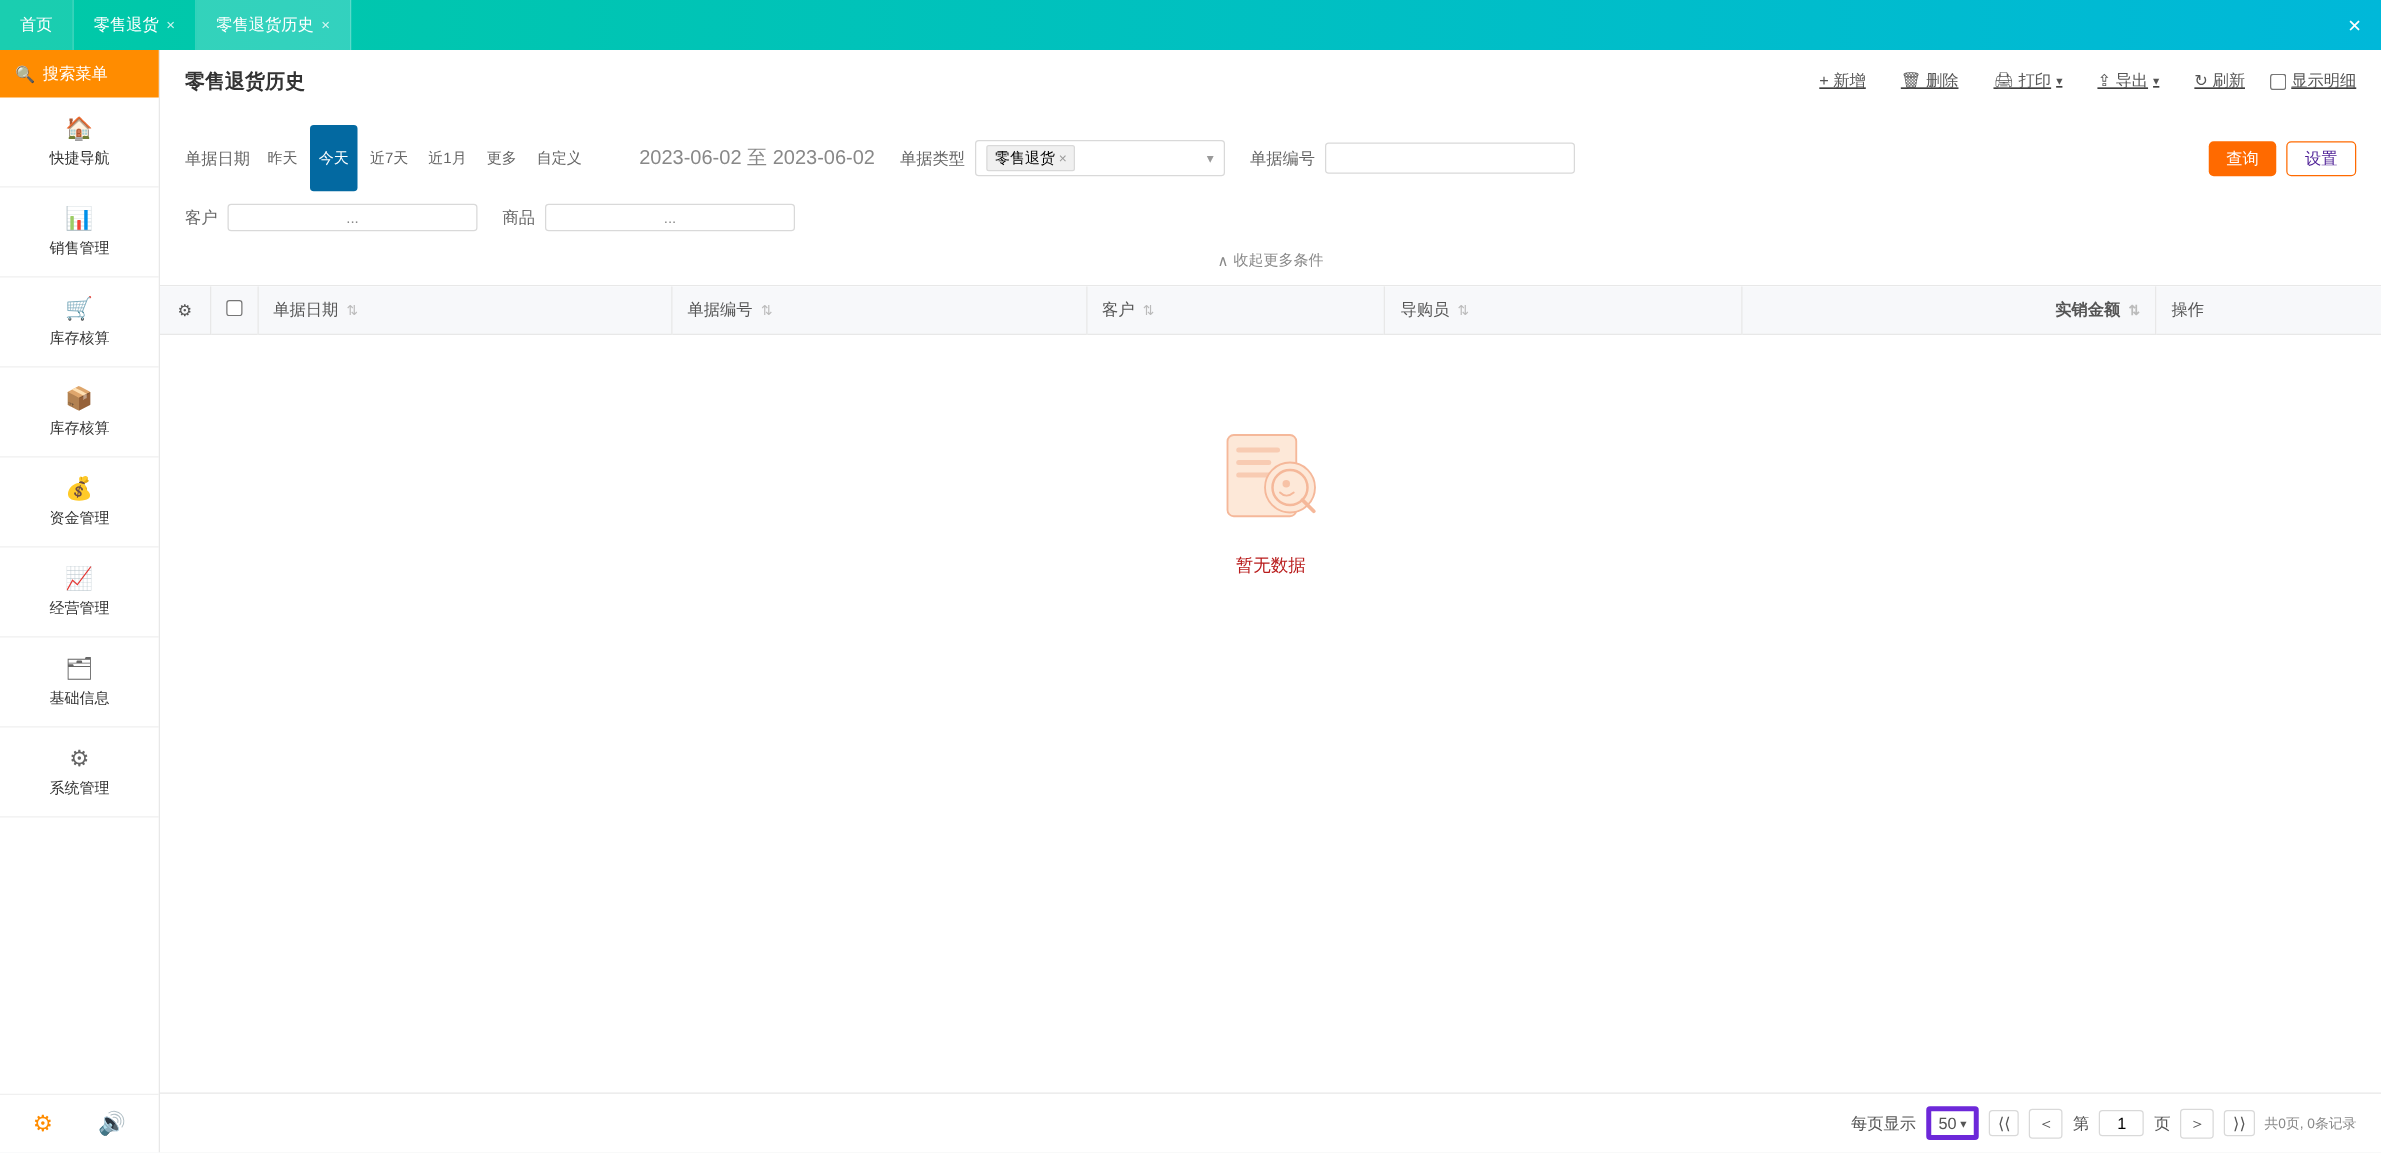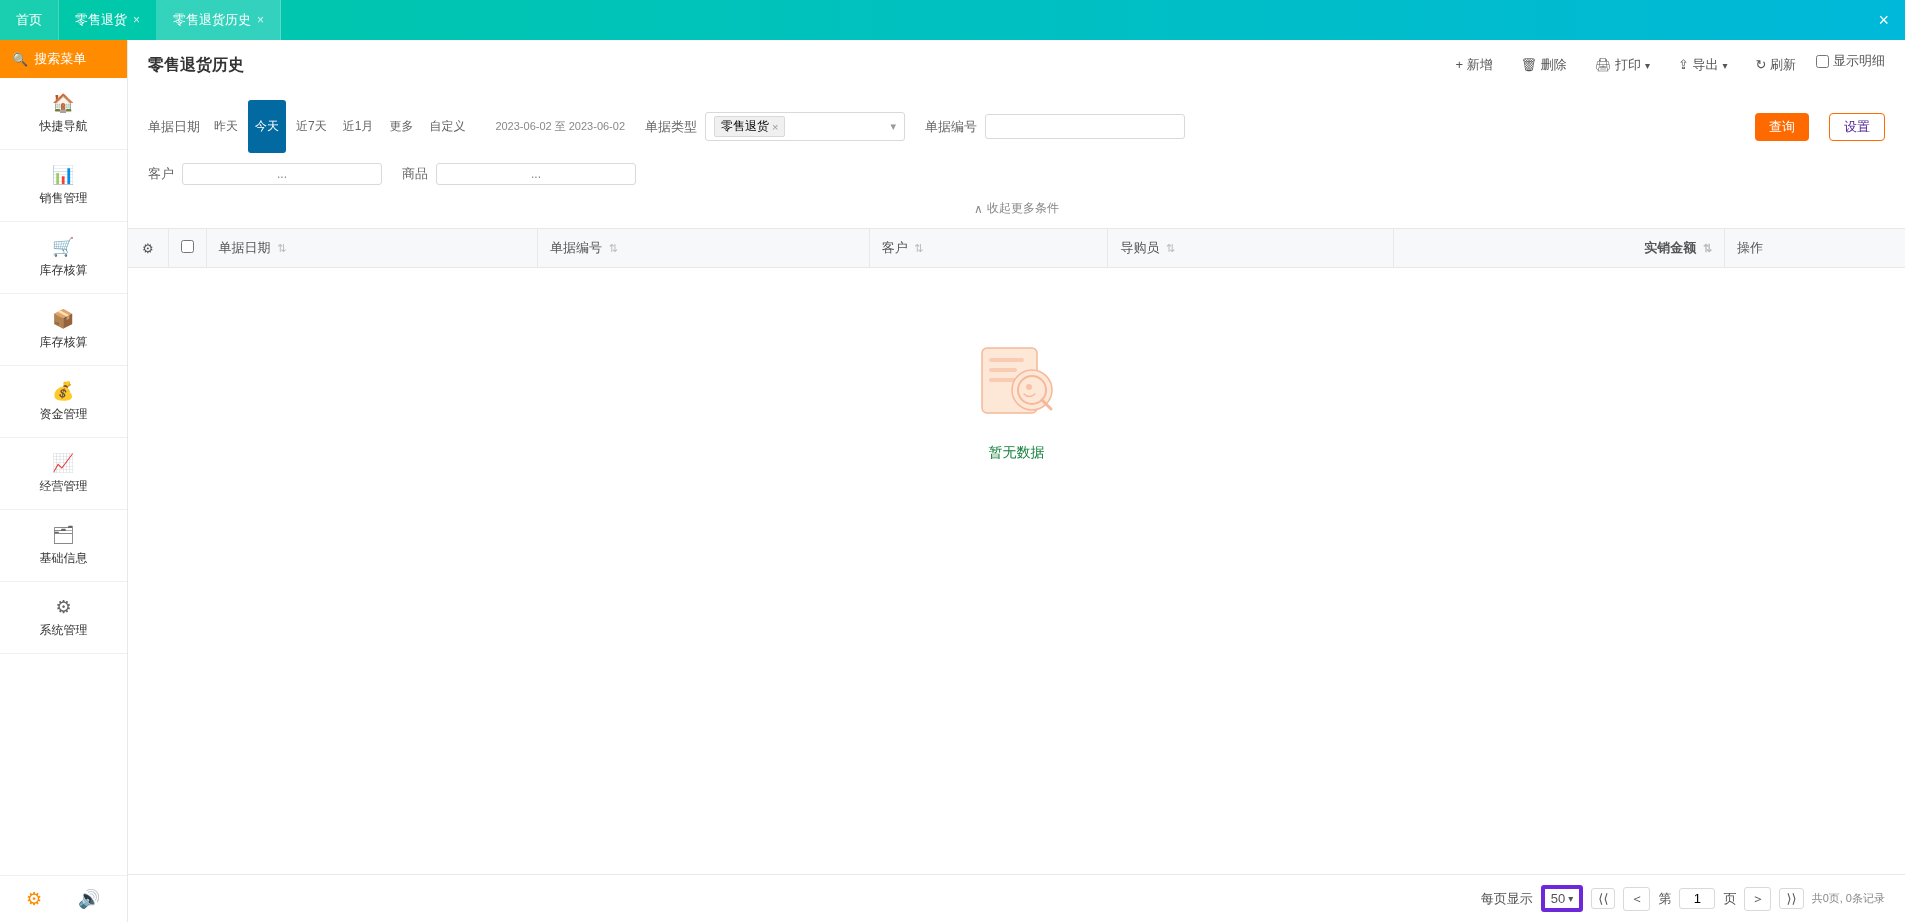--- a/index.html
+++ b/index.html
@@ -125,22 +125,23 @@
       justify-content: space-between;
       margin-bottom: 12px;
     }
     .page-title {
       font-size: 16px;
       font-weight: 600;
       color: #333;
     }
     .toolbar {
       display: flex;
-      align-items: flex-start;
+      align-items: center;
       gap: 12px;
+      text-decoration: underline;
     }
     .toolbar-btn {
       display: flex;
       align-items: center;
       gap: 4px;
       color: #555;
       font-size: 13px;
       cursor: pointer;
       padding: 4px 8px;
       border-radius: 3px;
@@ -199,23 +200,23 @@
       cursor: pointer;
       border-radius: 2px;
     }
     .date-btn.active {
       background: #0369a1;
       color: #fff;
       border-radius: 3px;
       padding: 18px 7px;
     }
     .date-range {
-      font-size: 11px;
+      font-size: 16px;
       color: #888;
-      margin-left: 4px;
+      margin-left: 20px;
     }
     .filter-select {
       display: flex;
       align-items: center;
       border: 1px solid #d9d9d9;
       border-radius: 3px;
       padding: 3px 8px;
       min-width: 200px;
       background: #fff;
       cursor: pointer;
@@ -312,21 +313,21 @@
       align-items: center;
       justify-content: center;
       padding: 60px 0;
     }
     .empty-icon {
       width: 100px;
       height: 100px;
       margin-bottom: 16px;
     }
     .empty-text {
-      color: #15803d;
+      color: #b91c1c;
       font-size: 14px;
     }
 
     
     .pagination {
       display: flex;
       align-items: center;
       justify-content: flex-end;
       padding: 10px 20px;
       border-top: 1px solid #e8e8e8;
@@ -485,21 +486,21 @@
               </span>
               <span class="arrow">▾</span>
             </div>
           </div>
 
           <div class="filter-group">
             <span class="filter-label">单据编号</span>
             <input class="filter-input" type="text" style="">
           </div>
 
-          <div class="filter-group" style="margin-left:auto; gap:20px;">
+          <div class="filter-group" style="margin-left:auto; gap:8px;">
             <div class="toolbar-btn primary">
               <span>查询</span>
             </div>
             <div class="toolbar-btn secondary">
               <span>设置</span>
             </div>
           </div>
         </div>
 
         <div class="filter-row">

